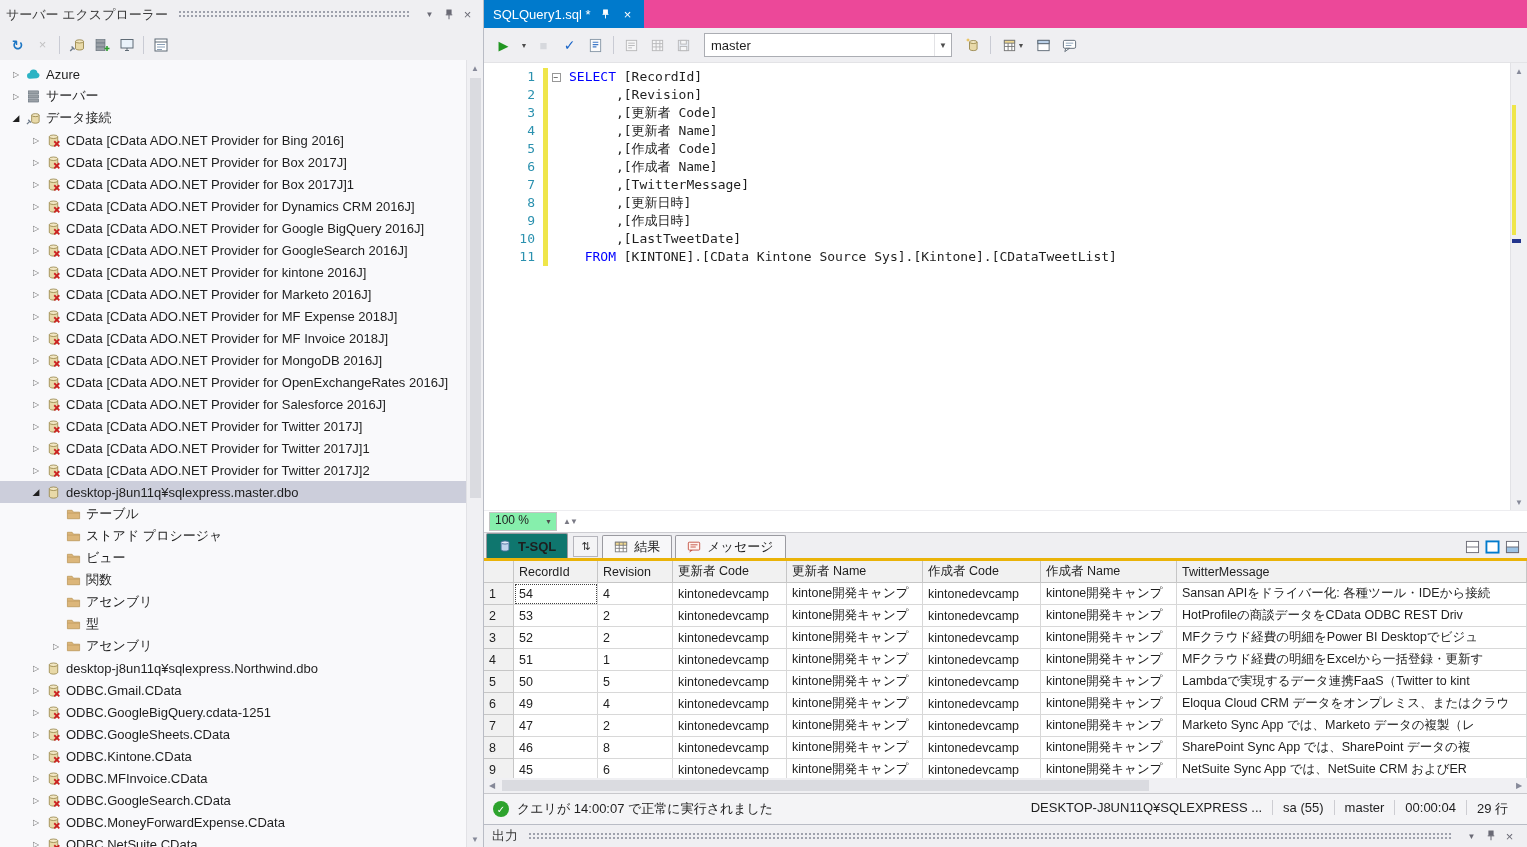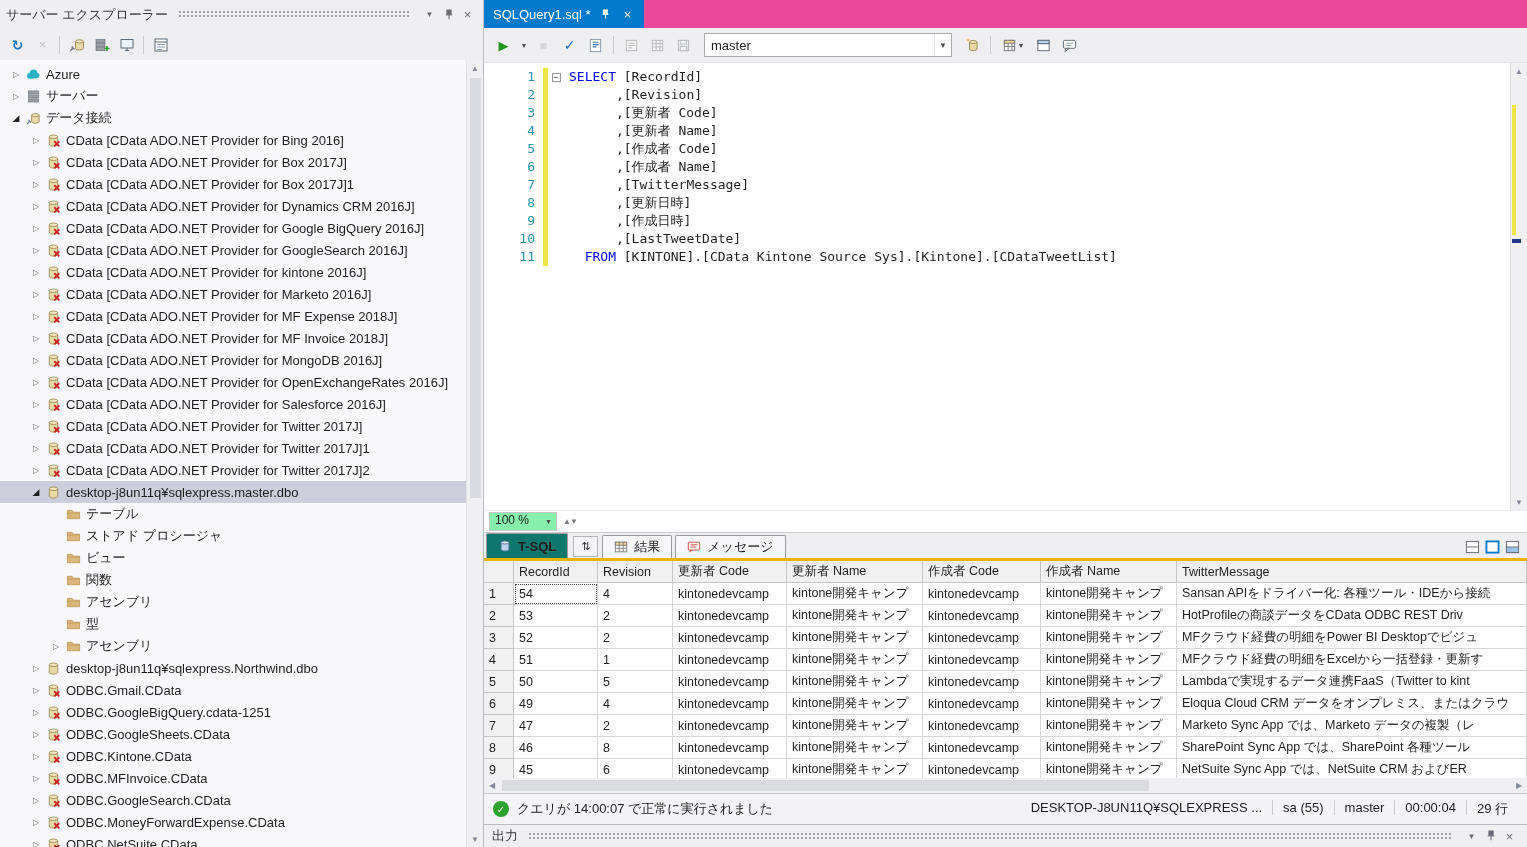--- a/index.html
+++ b/index.html
@@ -863,21 +863,21 @@
             <div class="gcell">Marketo Sync App では、Marketo データの複製（レ</div>
           </div>
           <div class="grow">
             <div class="gcell ggut">8</div>
             <div class="gcell">46</div>
             <div class="gcell">8</div>
             <div class="gcell">kintonedevcamp</div>
             <div class="gcell">kintone開発キャンプ</div>
             <div class="gcell">kintonedevcamp</div>
             <div class="gcell">kintone開発キャンプ</div>
-            <div class="gcell">SharePoint Sync App では、SharePoint 各種ツール</div>
+            <div class="gcell">SharePoint Sync App では、SharePoint データの複</div>
           </div>
           <div class="grow">
             <div class="gcell ggut">9</div>
             <div class="gcell">45</div>
             <div class="gcell">6</div>
             <div class="gcell">kintonedevcamp</div>
             <div class="gcell">kintone開発キャンプ</div>
             <div class="gcell">kintonedevcamp</div>
             <div class="gcell">kintone開発キャンプ</div>
             <div class="gcell">NetSuite Sync App では、NetSuite CRM およびER</div>

